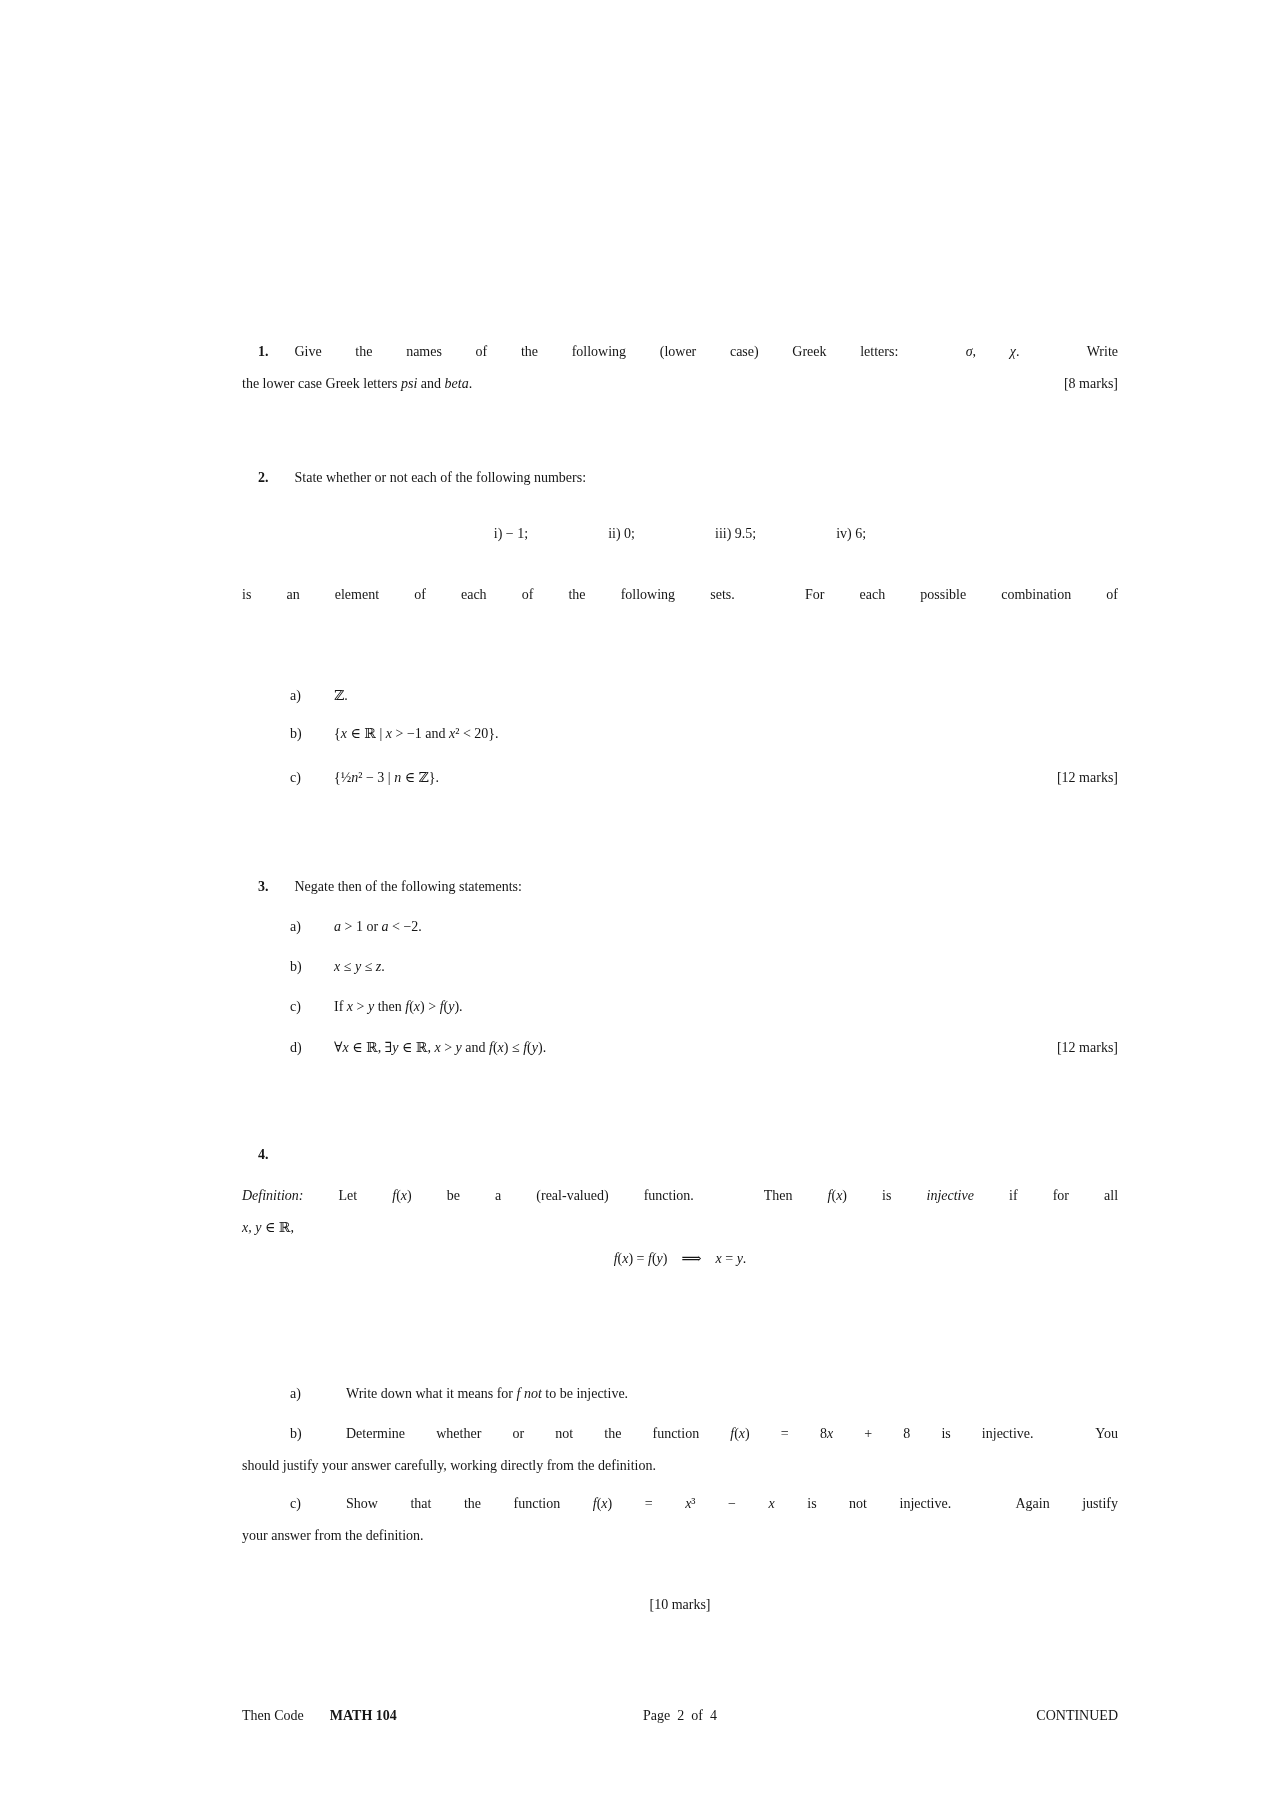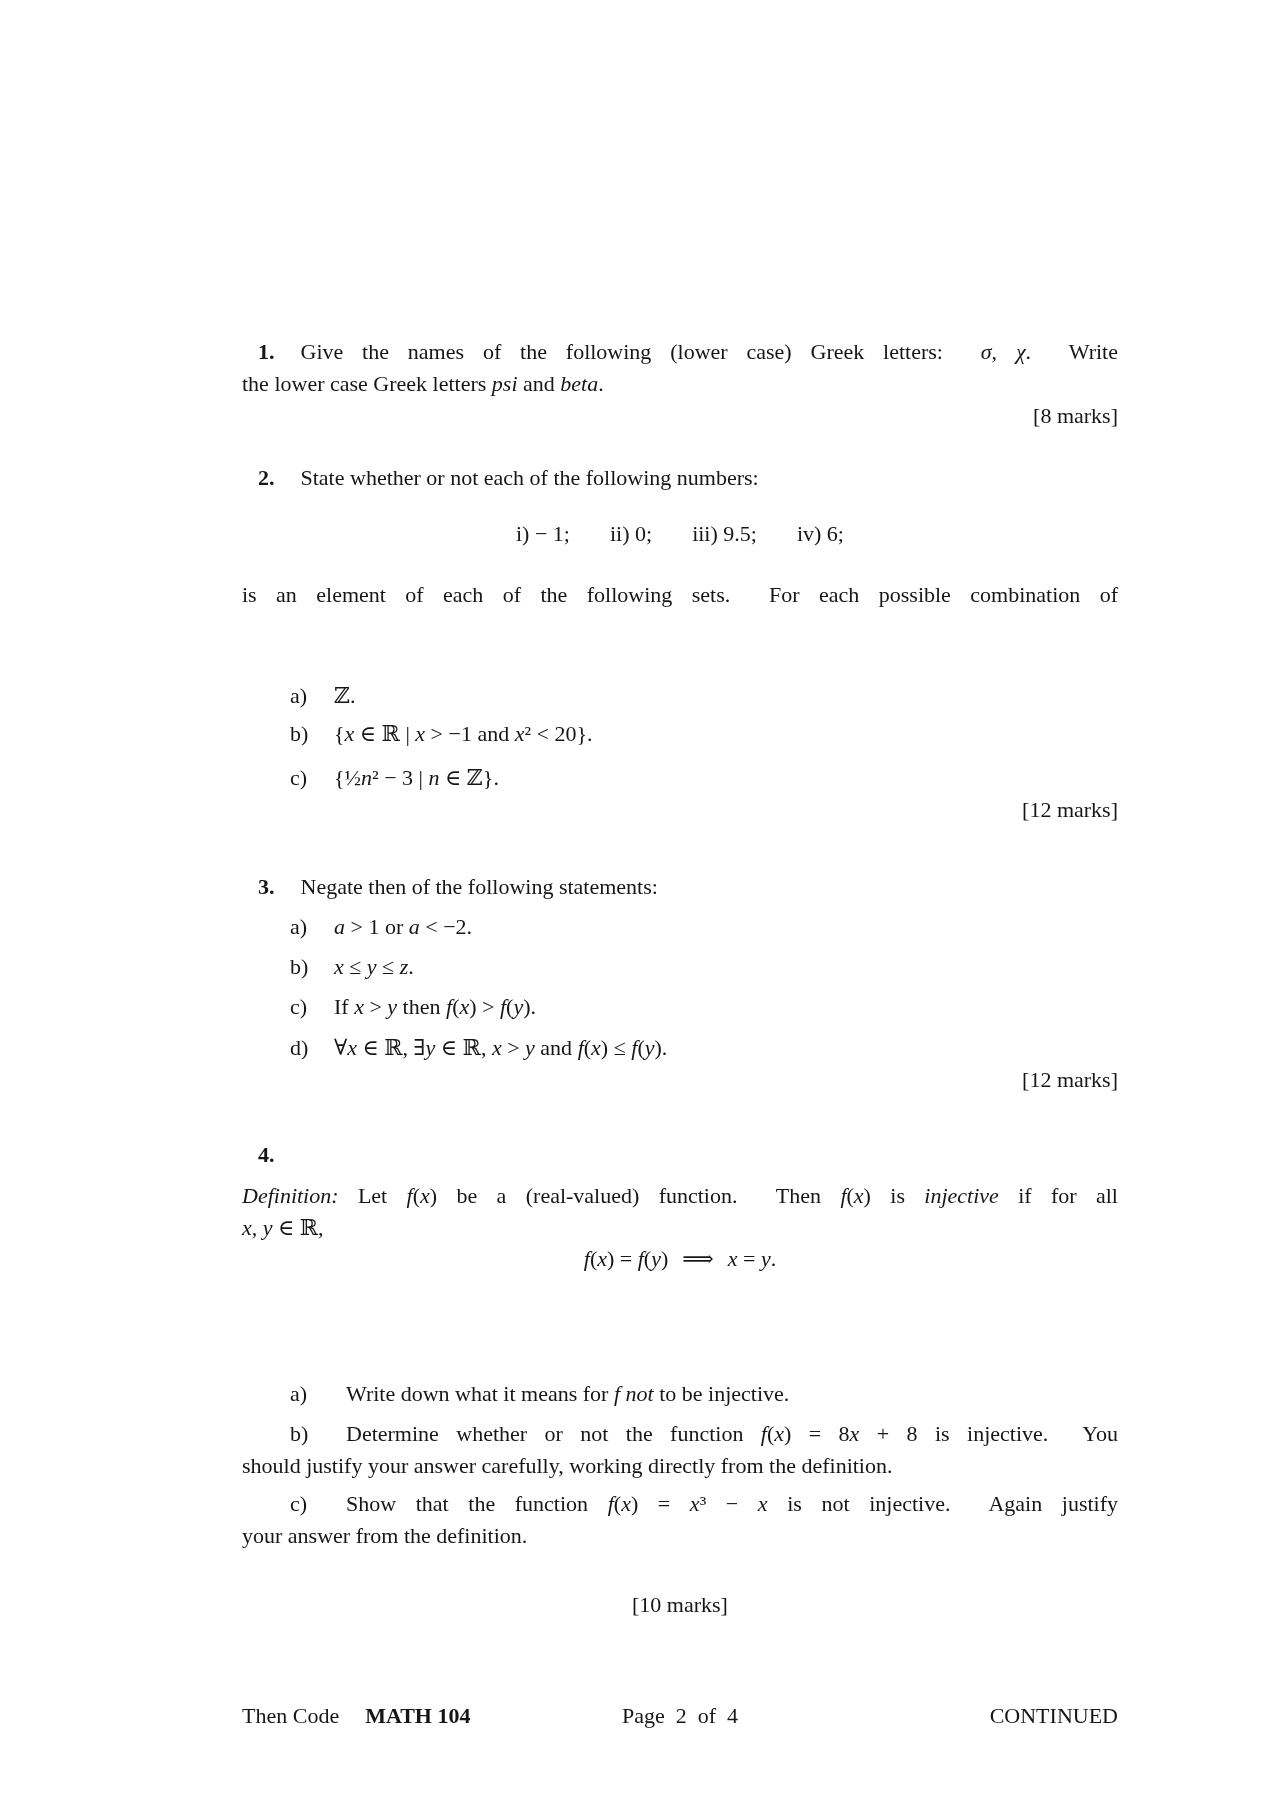--- a/index.html
+++ b/index.html
@@ -2,46 +2,46 @@
 <html><head>
 <meta charset="utf-8">
 <style>
   html,body{margin:0;padding:0;background:#e8e8e8;}
   .page{
     position:relative;
     width:1280px;height:1811px;
     background:#ffffff;
     color:#161616;
     font-family:"Liberation Serif","DejaVu Serif",serif;
-    font-size:22px;
+    font-size:14px;
     overflow:hidden;
     margin:0 auto;
   }
   .tl{
     position:absolute;
     left:242px;right:162px;
     line-height:32px;
   }
   .tl span{white-space:pre-wrap;}
   .i{font-style:italic;}
   .b{font-weight:700;}
   .gap{margin-right:26px;}
   .impl{margin:0 14px;}
   .qindent{padding-left:16px;}
   .just{text-align:justify;text-align-last:justify;}
   .row{display:flex;}
   .row .content{flex:1 1 auto;}
-  .marks{margin-left:auto;flex:0 0 auto;padding-left:20px;white-space:pre;margin-top:32px;}
+  .marks{margin-left:auto;flex:0 0 auto;padding-left:20px;white-space:pre;}
   .item{display:flex;padding-left:48px;}
   .item .label{flex:0 0 44px;}
   .item .content{flex:1 1 auto;}
   .q4item .label{flex:0 0 56px;}
   .justc{text-align:justify;text-align-last:justify;}
   .nums{text-align:center;}
-  .nums span{margin:0 20px;}
+  .nums span{margin:0 40px;}
   .eq{text-align:center;}
   .right{text-align:center;}
   .footer{height:32px;}
   .f-left{position:absolute;left:0;top:0;white-space:pre;}
   .f-left .code{font-weight:700;margin-left:26px;}
   .f-center{position:absolute;left:50%;top:0;transform:translateX(-50%);white-space:pre;}
   .f-right{position:absolute;right:0;top:0;white-space:pre;}
 </style>
 </head>
 <body>

